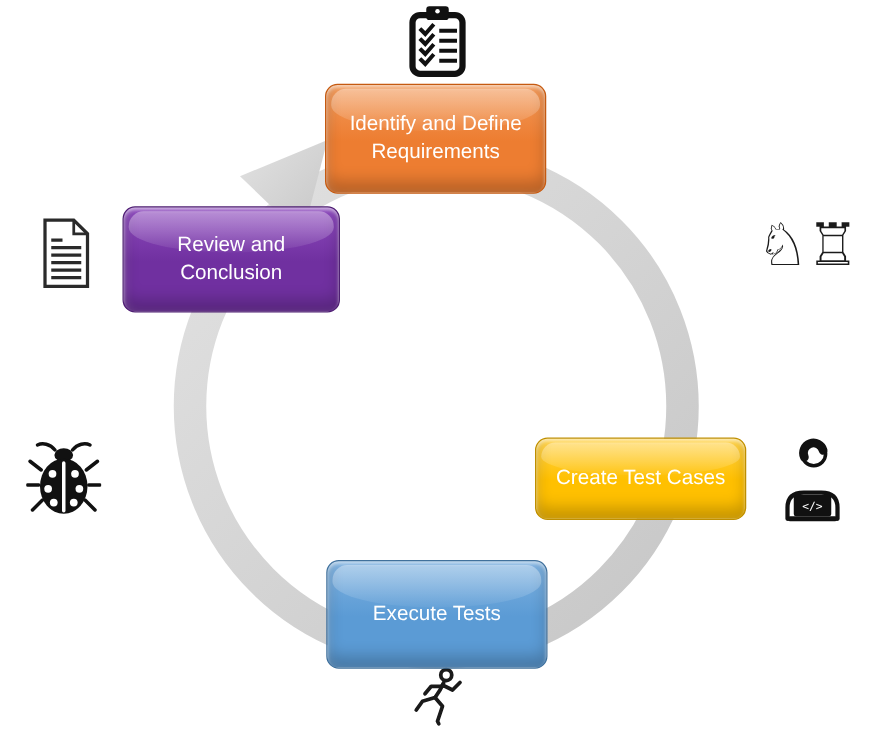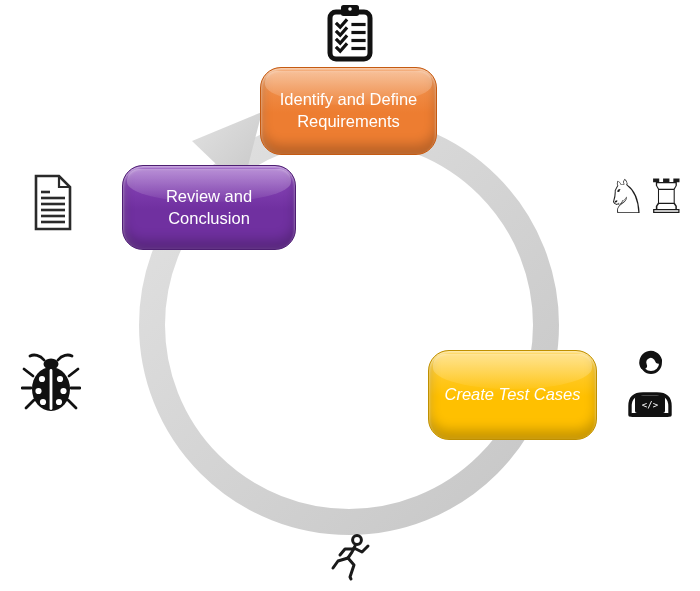--- a/index.html
+++ b/index.html
@@ -16,41 +16,41 @@
   .ring-svg{
     position:absolute;left:0;top:0;z-index:0;
   }
   .step-box{
     position:absolute;z-index:2;
     display:flex;align-items:center;justify-content:center;
     text-align:center;
     color:#ffffff;
     font-size:16.5px;line-height:1.32;
     padding:4px 7px;box-sizing:border-box;
-    border-radius:21px;
+    border-radius:10px;
     border:1px solid rgba(0,0,0,0.18);
     box-shadow: inset 0 2px 3px rgba(255,255,255,0.55),
                 inset 0 -9px 12px rgba(0,0,0,0.22),
                 inset 3px 0 6px rgba(255,255,255,0.12);
   }
   .step-box::before{
     content:"";position:absolute;left:4px;right:4px;top:3px;height:40%;
     border-radius:12px 12px 50% 50% / 12px 12px 60% 60%;
     background:linear-gradient(180deg, rgba(255,255,255,0.38), rgba(255,255,255,0.04));
     pointer-events:none;
   }
   .step-label{position:relative;z-index:1;}
 
   
   .pos-top        {left:260px;top:67px; width:177px;height:88px;}
   .pos-right-top  {left:426px;top:162px;width:171px;height:88px;}
-  .pos-right-bot  {left:428px;top:350px;width:169px;height:90px;font-style:italic;}
+  .pos-right-bot  {left:428px;top:350px;width:169px;height:66px;}
   .pos-bottom     {left:261px;top:448px;width:177px;height:87px;}
   .pos-left-bot   {left:98px; top:353px;width:175px;height:85px;}
-  .pos-left-top   {left:98px; top:165px;width:174px;height:85px;margin-left:24px;}
+  .pos-left-top   {left:98px; top:165px;width:174px;height:85px;}
 
   .icon{position:absolute;z-index:1;}
   .icon-clipboard {left:326px;top:4px;}
   .icon-chess     {left:605px;top:166px;width:72px;height:62px;
                    font-family:"DejaVu Sans", sans-serif;font-size:47px;line-height:62px;
                    color:#1b1b1b;text-align:center;letter-spacing:-2px;}
   .icon-dev       {left:621px;top:349px;}
   .icon-runner    {left:329px;top:533px;}
   .icon-bug       {left:21px; top:351px;}
   .icon-doc       {left:31px; top:173px;}
@@ -69,20 +69,23 @@
     </defs>
     <circle cx="349" cy="325" r="197" fill="none" stroke="url(#ringGrad)" stroke-width="26"></circle>
     <polygon points="262,112 192,141 242,189" fill="url(#ringGrad)"></polygon>
   </svg>
 
   <div class="step-box pos-top" style="background: linear-gradient(rgb(242, 155, 92) 0%, rgb(237, 125, 49) 52%, rgb(237, 125, 49) 100%); border-color: rgb(197, 90, 17);">
     <span class="step-label">Identify and Define Requirements</span>
   </div>
   <div class="step-box pos-right-bot" style="background: linear-gradient(rgb(255, 211, 77) 0%, rgb(255, 192, 0) 52%, rgb(255, 192, 0) 100%); border-color: rgb(191, 143, 0);">
     <span class="step-label">Create Test Cases</span>
+  </div>
+  <div class="step-box pos-bottom" style="background: linear-gradient(rgb(127, 178, 224) 0%, rgb(91, 155, 213) 52%, rgb(91, 155, 213) 100%); border-color: rgb(65, 113, 156);">
+    <span class="step-label">Execute Tests</span>
   </div>
   <div class="step-box pos-left-top" style="background: linear-gradient(rgb(142, 75, 190) 0%, rgb(112, 48, 160) 52%, rgb(112, 48, 160) 100%); border-color: rgb(78, 30, 114);">
     <span class="step-label">Review and Conclusion</span>
   </div>
 
   <svg class="icon icon-clipboard" width="48" height="60" viewBox="0 0 48 60">
     <rect x="4" y="8" width="40" height="47" rx="6" fill="#ffffff" stroke="#111111" stroke-width="5"></rect>
     <rect x="15" y="1" width="18" height="11" rx="2.5" fill="#111111"></rect>
     <circle cx="24" cy="5" r="1.8" fill="#ffffff"></circle>
     <g stroke="#111111" stroke-width="3.2" fill="none" stroke-linecap="square">

